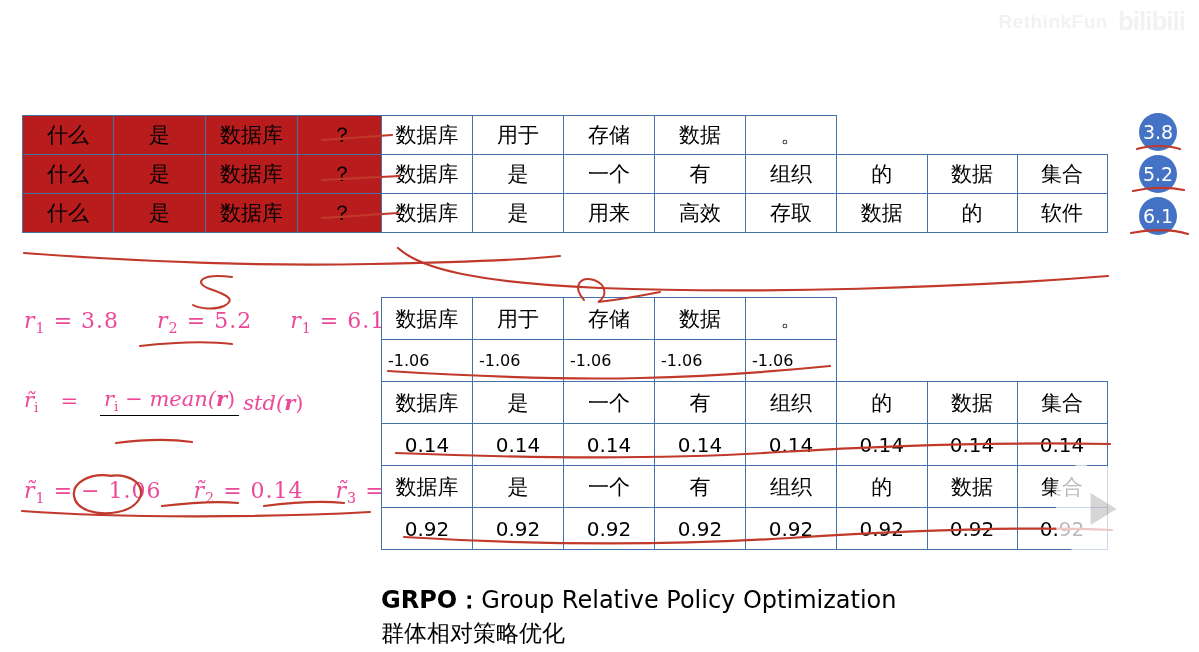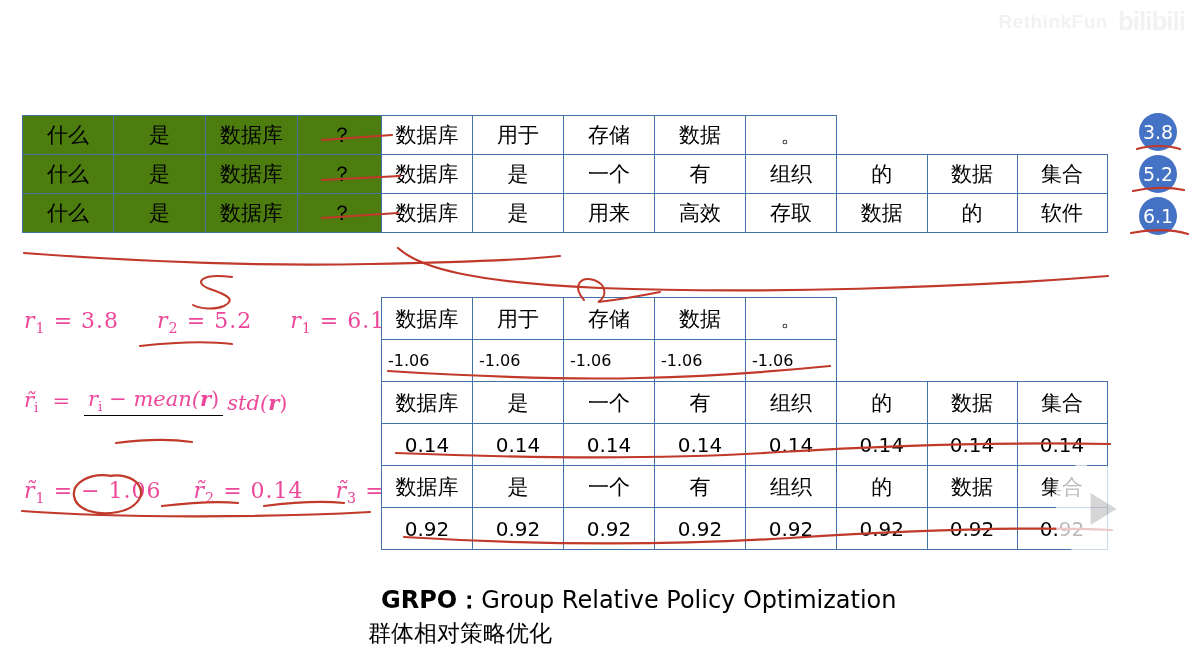--- a/index.html
+++ b/index.html
@@ -32,21 +32,21 @@
   
   .tbl{position:absolute;border-collapse:collapse;table-layout:fixed;}
   .tbl td{
     border:1.5px solid #4472a8;
     text-align:center;vertical-align:middle;
     font-size:21px;color:#000;
     font-family:"DejaVu Sans","Liberation Sans",sans-serif;
     padding:0;
     background:#ffffff;
   }
-  .tbl td.orange{background:#4d7c0f;}
+  .tbl td.orange{background:#b91c1c;}
   .tbl td.blank{border:none;background:transparent;}
   .tbl td.num{font-size:20px;}
   .tbl td.numleft{text-align:left;padding-left:6px;font-size:16px;}
 
   
   #prompt-table{left:22px;top:115px;}
   #prompt-table td{height:38px;}
 
   
   #completion-table{left:381px;top:115px;}
@@ -73,37 +73,37 @@
   .formula{
     position:absolute;color:#ec4899;
     font-family:"DejaVu Serif","Liberation Serif",serif;
     white-space:nowrap;
   }
   #formula-rewards{left:24px;top:308px;font-size:22px;letter-spacing:1px;}
   #formula-rewards .gap{display:inline-block;width:22px;}
   #formula-normalized{left:24px;top:478px;font-size:22px;letter-spacing:1px;}
   #formula-normalized .gap{display:inline-block;width:16px;}
 
-  #formula-std{left:24px;top:386px;font-size:21px;display:flex;align-items:center;gap:14px;}
+  #formula-std{left:24px;top:386px;font-size:21px;display:flex;align-items:center;gap:22px;}
   .frac{display:inline-flex;align-items:center;}
   .frac .top{padding:0 4px 1px 4px;border-bottom:1.6px solid #000;}
   .frac .bot{padding:2px 4px 0 4px;text-align:center;}
   sub{font-size:.65em;}
   .it{font-style:italic;}
   .bd{font-weight:bold;font-style:italic;}
 
   
   .caption{
     position:absolute;color:#000;
     font-family:"DejaVu Sans","Liberation Sans",sans-serif;
     white-space:nowrap;
   }
   #caption-en{left:381px;top:584px;font-size:24px;}
   #caption-en b{font-weight:bold;}
-  #caption-zh{left:368px;top:618px;font-size:23px;}
+  #caption-zh{left:381px;top:618px;font-size:23px;}
 
   
   #annotations{position:absolute;inset:0;pointer-events:none;}
 
   
   #play-overlay{
     position:absolute;left:1056px;top:466px;width:92px;height:86px;
     background:rgba(255,255,255,.72);
     border-radius:26px;
   }

